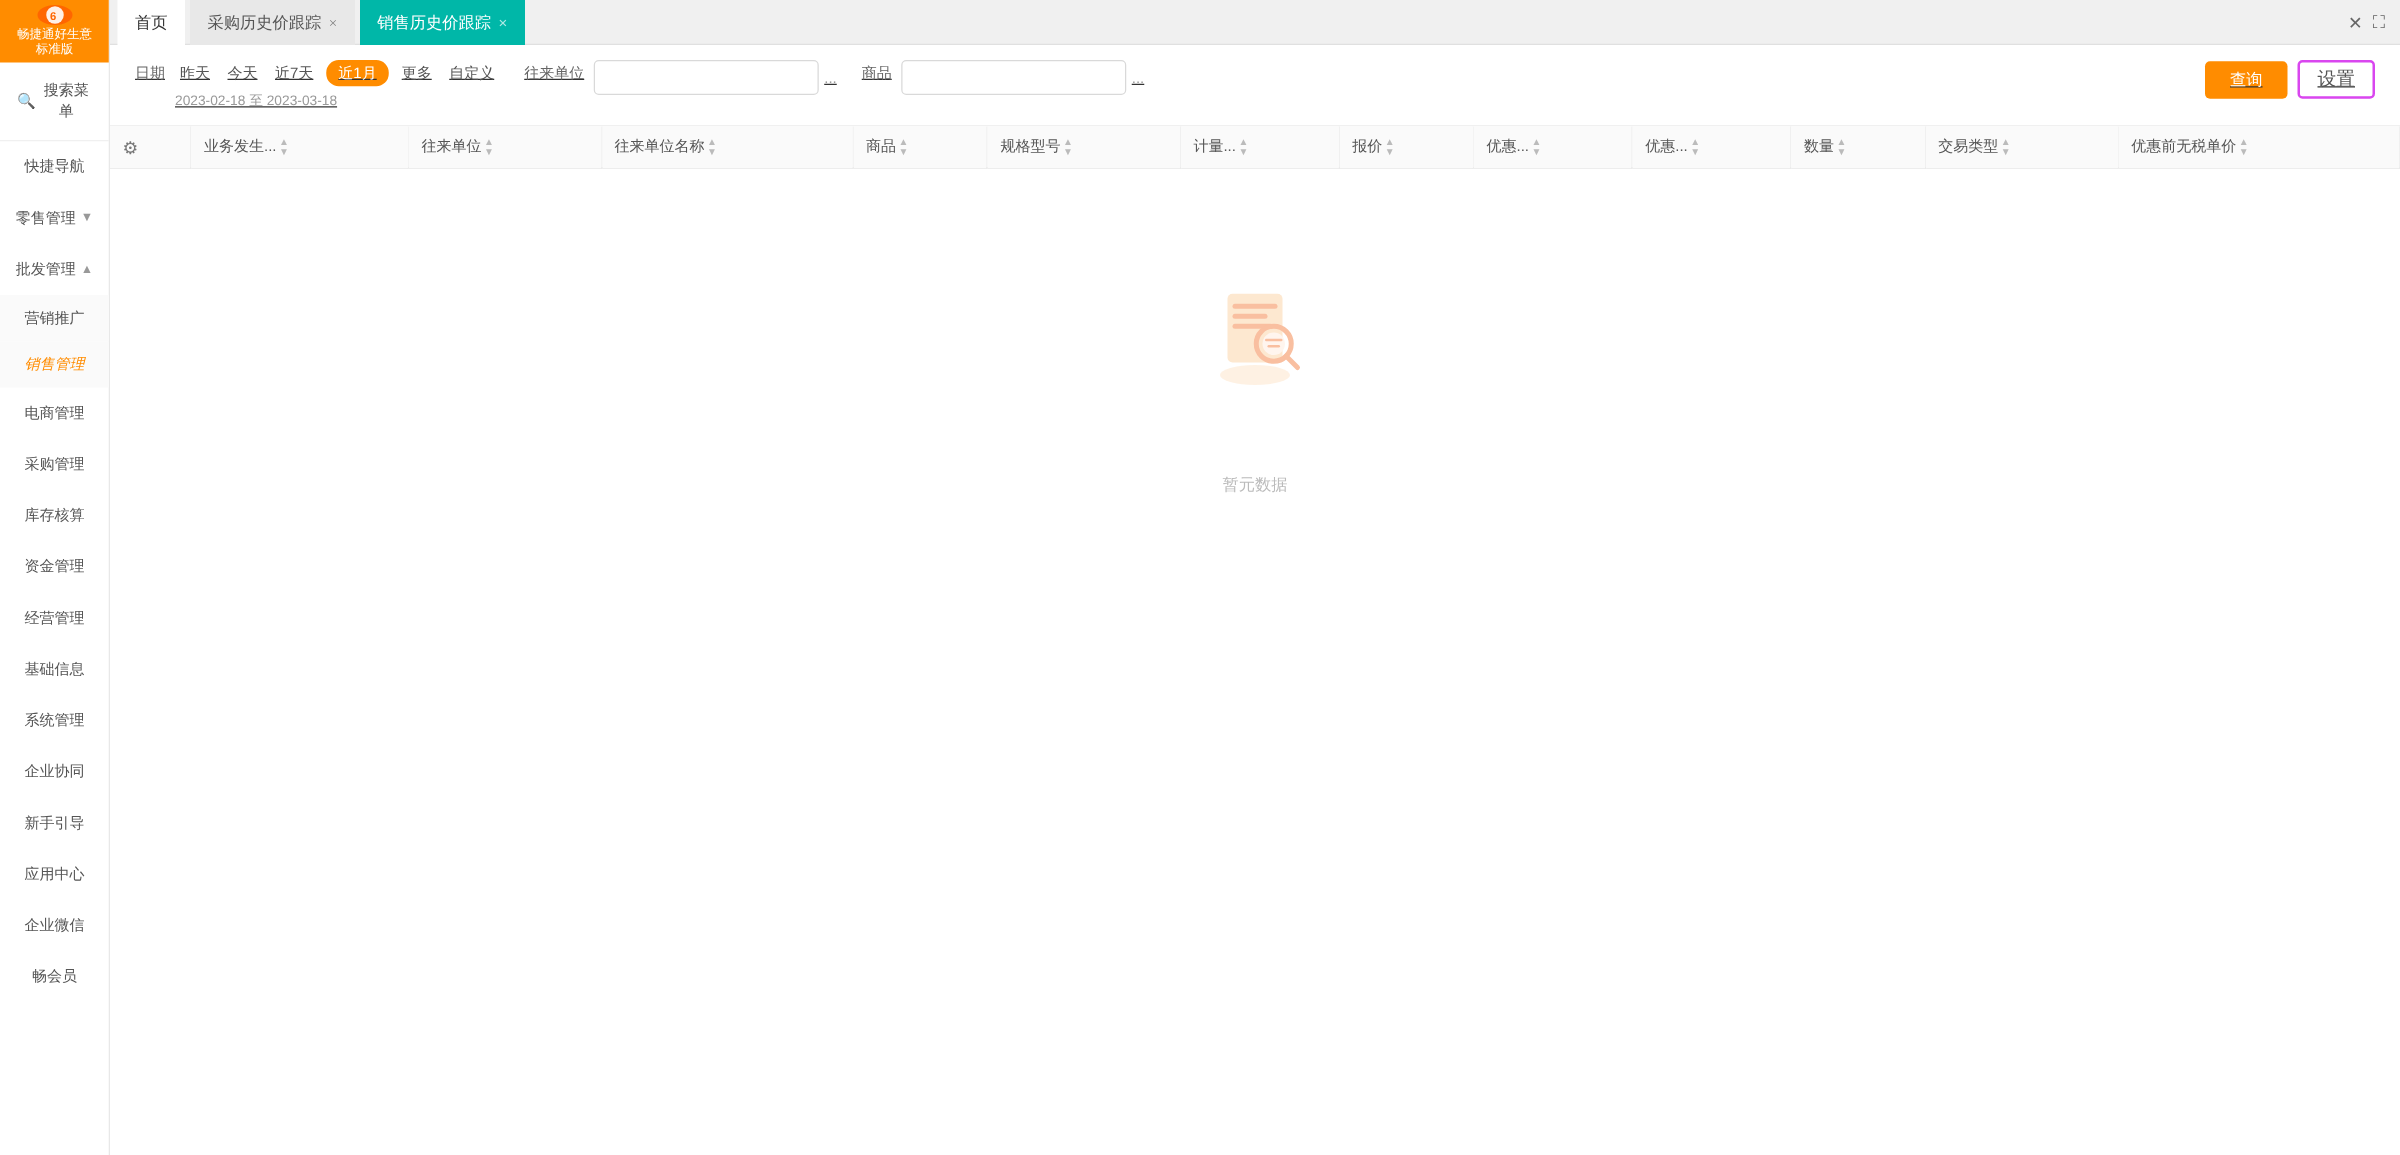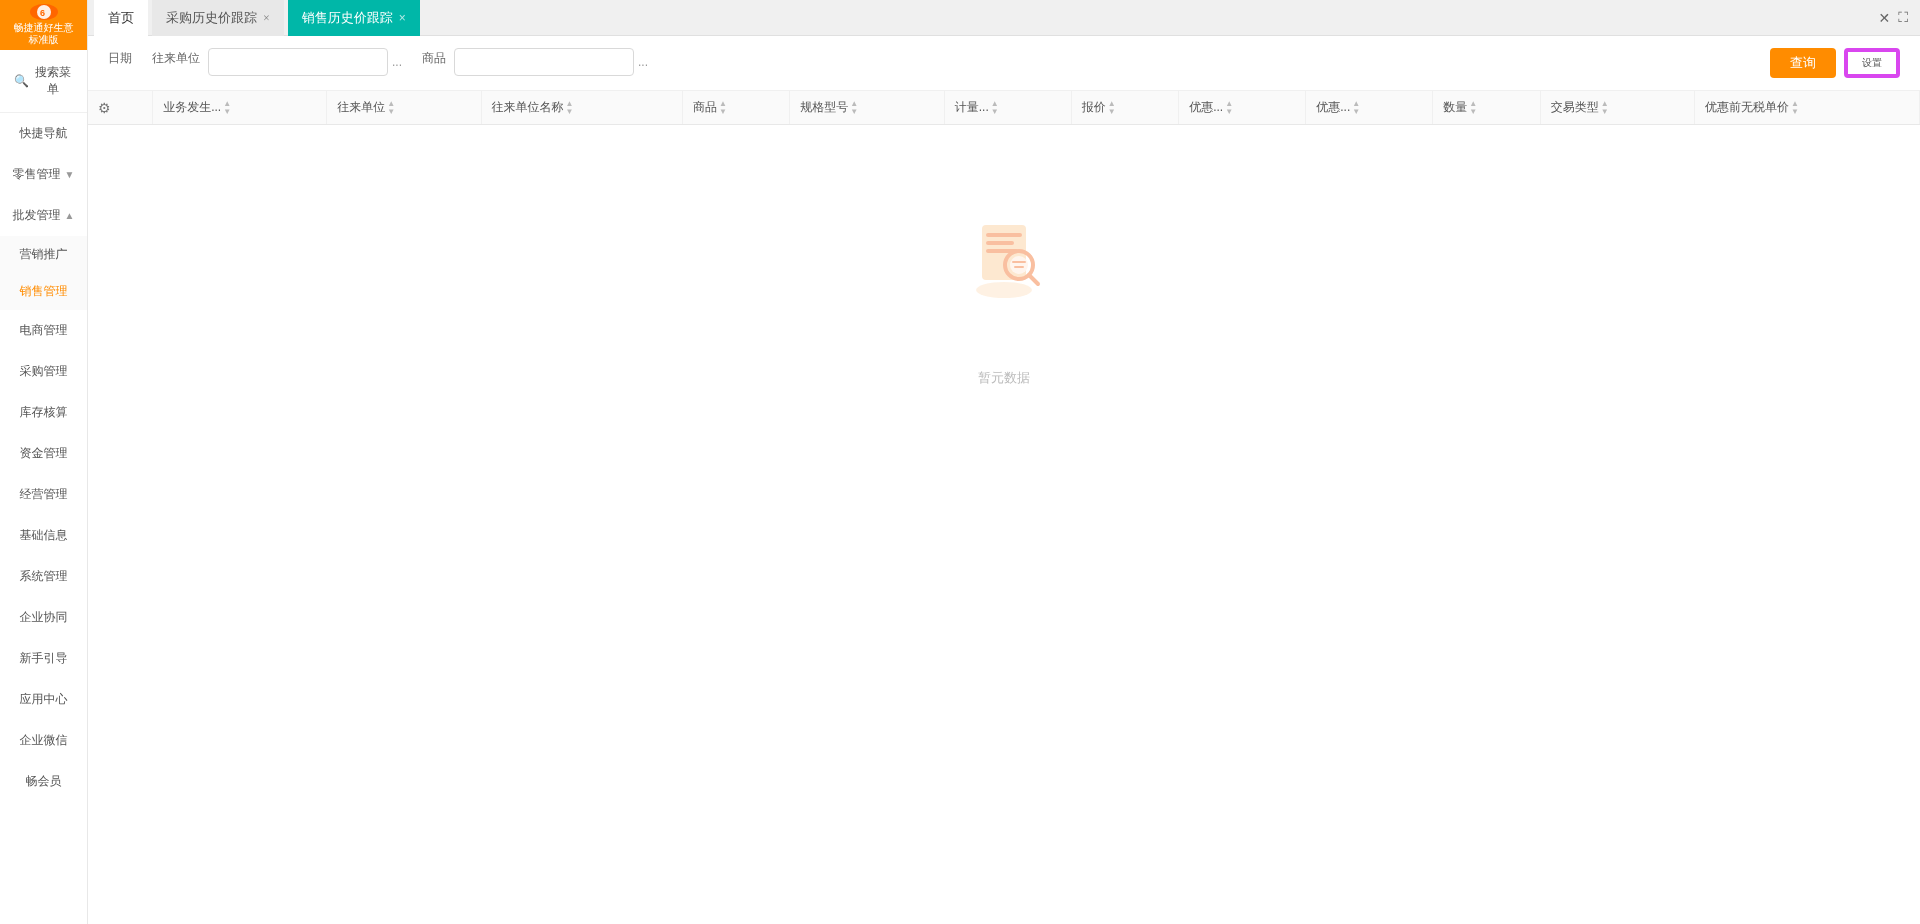--- a/index.html
+++ b/index.html
@@ -9,21 +9,21 @@
     .sidebar { width: 88px; background: #fff; display: flex; flex-direction: column; border-right: 1px solid #e8e8e8; flex-shrink: 0; }
     .sidebar-logo { background: #ff8c00; display: flex; flex-direction: column; align-items: center; justify-content: center; padding: 10px 5px; height: 50px; cursor: pointer; }
     .sidebar-logo .logo-icon { width: 28px; height: 28px; background: #ff6600; border-radius: 50%; display: flex; align-items: center; justify-content: center; margin-bottom: 2px; }
     .sidebar-logo .logo-icon svg { fill: white; }
     .sidebar-logo .logo-text { color: white; font-size: 10px; text-align: center; line-height: 1.2; }
     .sidebar-search { padding: 8px 10px; border-bottom: 1px solid #f0f0f0; }
     .sidebar-search-btn { width: 100%; padding: 6px 4px; background: none; border: none; color: #555; font-size: 12px; cursor: pointer; text-align: center; display: flex; align-items: center; justify-content: center; gap: 4px; }
     .sidebar-nav-item { padding: 12px 8px; text-align: center; cursor: pointer; color: #555; font-size: 12px; display: flex; align-items: center; justify-content: center; gap: 4px; border-bottom: none; position: relative; }
     .sidebar-nav-item .arrow { font-size: 10px; color: #999; }
     .sidebar-sub-item { padding: 10px 8px; text-align: center; cursor: pointer; color: #555; font-size: 12px; background: #fafafa; }
-    .sidebar-sub-item.active { color: #ff8c00; }
+    .sidebar-sub-item.active { color: #ff8c00; font-style: italic; }
 
     
     .main { flex: 1; display: flex; flex-direction: column; overflow: hidden; }
 
     
     .topbar { background: #fff; height: 40px; display: flex; align-items: center; padding: 0 16px; border-bottom: 1px solid #e8e8e8; justify-content: space-between; flex-shrink: 0; }
     .topbar-left { display: flex; align-items: center; gap: 8px; }
     .topbar-title { font-size: 13px; color: #555; }
     .topbar-dropdown { background: none; border: none; cursor: pointer; color: #999; font-size: 12px; }
     .topbar-right { display: flex; align-items: center; gap: 16px; }
@@ -47,34 +47,34 @@
 
     
     .page-header { padding: 14px 20px 10px; display: flex; align-items: center; justify-content: space-between; border-bottom: 1px solid #f0f0f0; flex-shrink: 0; }
     .page-title { font-size: 18px; font-weight: bold; color: #333; }
     .page-header-actions { display: flex; align-items: center; gap: 16px; }
     .header-action-btn { background: none; border: none; cursor: pointer; color: #555; font-size: 12px; display: flex; align-items: center; gap: 4px; }
     .header-checkbox-label { display: flex; align-items: center; gap: 6px; font-size: 12px; color: #555; cursor: pointer; }
     .header-checkbox { width: 14px; height: 14px; accent-color: #ff8c00; }
 
     
-    .filter-bar { padding: 12px 20px; display: flex; align-items: flex-start; gap: 20px; border-bottom: 1px solid #f0f0f0; flex-shrink: 0; flex-wrap: wrap; }
+    .filter-bar { padding: 12px 20px; display: flex; align-items: flex-start; gap: 20px; border-bottom: 1px solid #f0f0f0; flex-shrink: 0; flex-wrap: wrap; text-decoration: underline; }
     .filter-item { display: flex; align-items: flex-start; gap: 8px; }
     .filter-label { font-size: 12px; color: #666; white-space: nowrap; padding-top: 2px; }
     .filter-date-group { display: flex; flex-direction: column; gap: 4px; }
     .date-shortcuts { display: flex; align-items: center; gap: 6px; }
     .date-shortcut-btn { background: none; border: none; cursor: pointer; color: #555; font-size: 12px; padding: 2px 4px; border-radius: 3px; }
     .date-shortcut-btn.active { background: #ff8c00; color: white; border-radius: 10px; padding: 2px 10px; }
     .date-range-text { font-size: 11px; color: #999; }
     .filter-input-group { display: flex; align-items: center; gap: 4px; }
     .filter-input { border: 1px solid #d9d9d9; border-radius: 4px; padding: 4px 8px; font-size: 12px; color: #333; width: 180px; height: 28px; outline: none; }
     .filter-dots { color: #999; font-size: 12px; cursor: pointer; }
     .filter-actions { display: flex; align-items: center; gap: 8px; margin-left: auto; }
     .btn-query { background: #ff8c00; color: white; border: none; border-radius: 4px; padding: 6px 20px; font-size: 13px; cursor: pointer; }
-    .btn-settings { background: none; border: 4px solid #d946ef; border-radius: 4px; padding: 4px 14px; font-size: 10px; color: #555; cursor: pointer; }
+    .btn-settings { background: none; border: 2px solid #d946ef; border-radius: 4px; padding: 4px 14px; font-size: 15px; color: #555; cursor: pointer; }
 
     
     .table-wrapper { flex: 1; overflow-x: auto; }
     .data-table { width: 100%; border-collapse: collapse; min-width: 1200px; }
     .data-table th { background: #fafafa; border-bottom: 1px solid #e8e8e8; border-right: 1px solid #f0f0f0; padding: 8px 10px; font-size: 12px; color: #555; font-weight: normal; text-align: left; white-space: nowrap; position: sticky; top: 0; z-index: 10; }
     .data-table th .sort-icons { display: inline-flex; flex-direction: column; font-size: 8px; color: #bbb; margin-left: 2px; vertical-align: middle; line-height: 1; }
     .data-table th .col-settings { font-size: 14px; color: #777; cursor: pointer; }
 
     
     .empty-state { display: flex; flex-direction: column; align-items: center; justify-content: flex-start; flex: 1; padding: 80px 20px; gap: 48px; }
@@ -188,20 +188,31 @@
       <button class="tabs-action-btn">⛶</button>
     </div>
   </div>
 
   <div class="content">
 
 
     <div class="filter-bar">
       <div class="filter-item">
         <span class="filter-label">日期</span>
+        <div class="filter-date-group">
+          <div class="date-shortcuts">
+            <button class="date-shortcut-btn">昨天</button>
+            <button class="date-shortcut-btn">今天</button>
+            <button class="date-shortcut-btn">近7天</button>
+            <button class="date-shortcut-btn active">近1月</button>
+            <button class="date-shortcut-btn">更多</button>
+            <button class="date-shortcut-btn">自定义</button>
+          </div>
+          <div class="date-range-text">2023-02-18 至 2023-03-18</div>
+        </div>
       </div>
 
       <div class="filter-item">
         <span class="filter-label">往来单位</span>
         <div class="filter-input-group">
           <input type="text" class="filter-input" placeholder="" style="">
           <span class="filter-dots">...</span>
         </div>
       </div>
 

